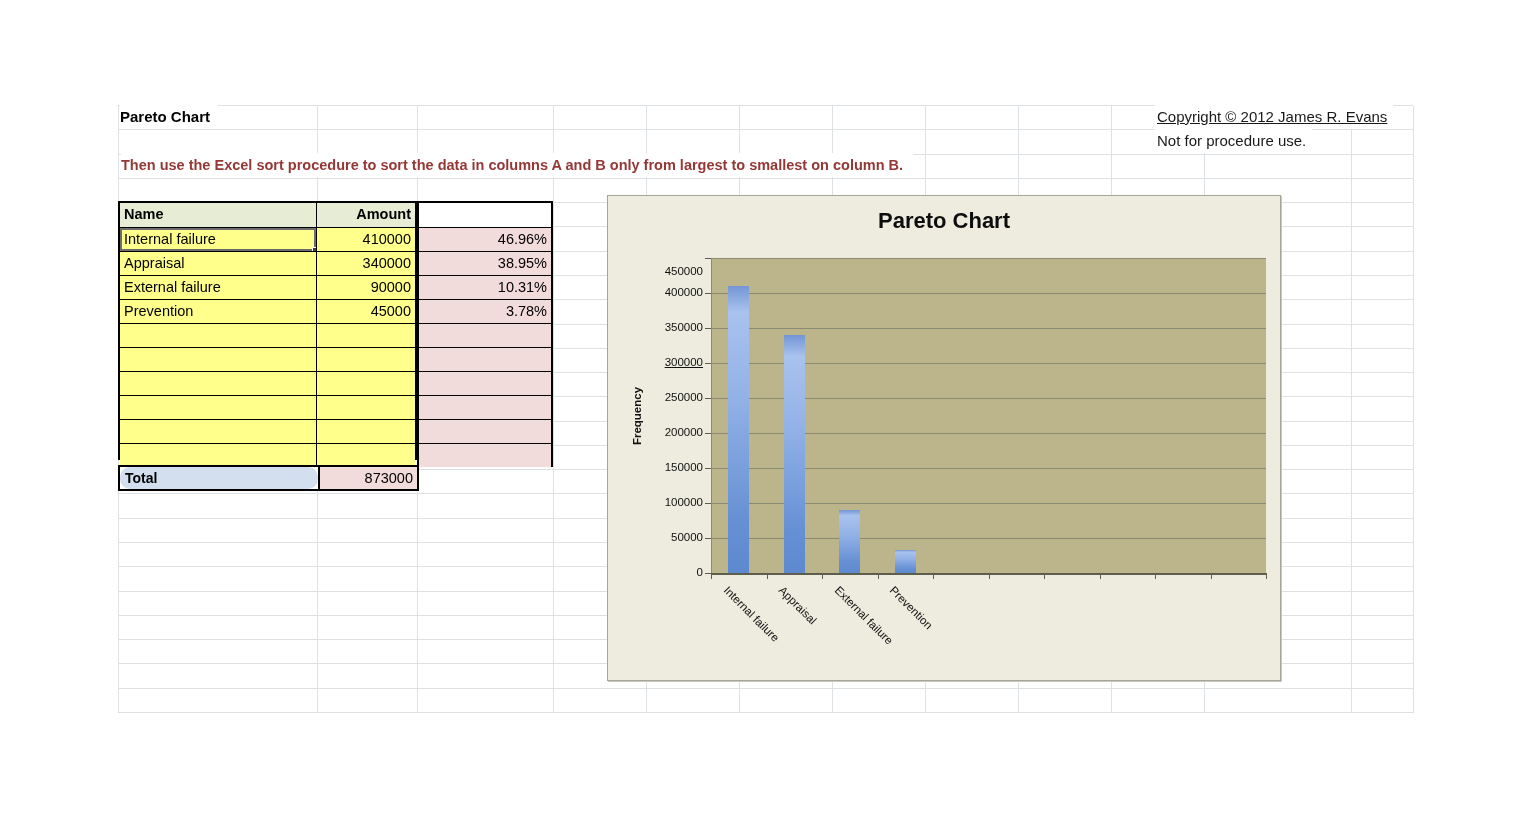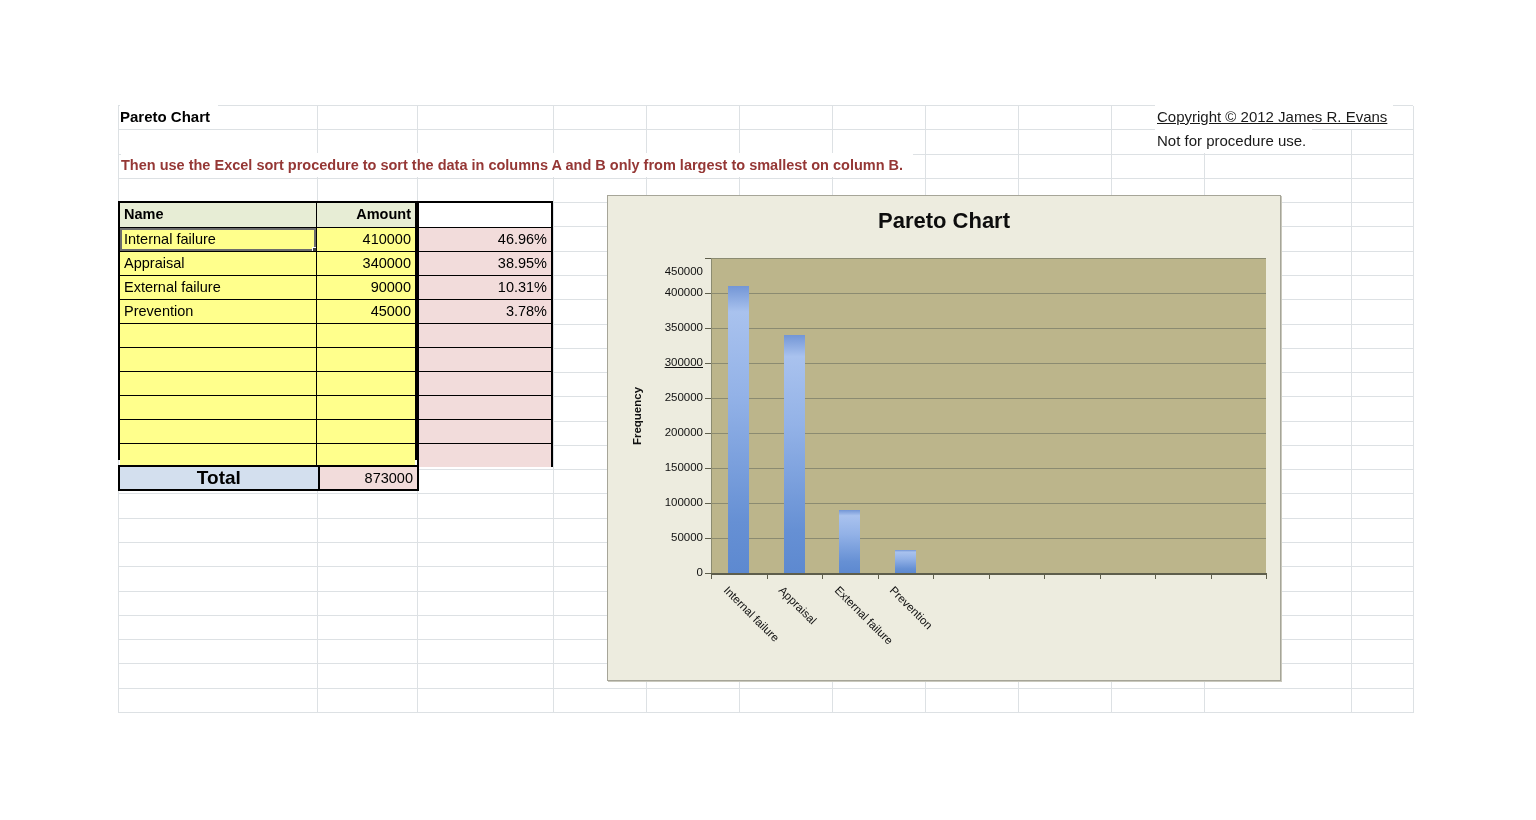--- a/index.html
+++ b/index.html
@@ -35,21 +35,21 @@
   .c-amt  { width:100px; border-left:1px solid #000; text-align:right; }
   .c-pct  { width:100%; text-align:right; }
   .hdr { font-weight:bold; }
   .bg-green { background:var(--hdr-green); }
   .bg-blue  { background:var(--hdr-blue); }
   .bg-yellow{ background:var(--cell-yellow); }
   .bg-pink  { background:var(--cell-pink); }
   .hdr.c-amt { text-align:right; }
   .sel { position:relative; box-shadow:inset 0 0 0 2px #6d6d6d; }
   .sel::after { content:""; position:absolute; right:-3px; bottom:-3px; width:5px; height:5px; background:#3f3f3f; border:1px solid #fff; }
-  #total-label { width:199px; background:var(--hdr-blue); font-weight:bold; text-align:center; font-size:19px; line-height:22px; padding:0 5px; }
+  #total-label { width:199px; background:var(--hdr-blue); font-weight:bold; text-align:left; font-size:14px; line-height:22px; padding:0 5px;border-radius:10px; }
   #total-value { width:100px; background:var(--cell-pink); border-left:2px solid #000; text-align:right; font-size:14.5px; line-height:22px; padding:0 4px; }
 
   
   #chart { position:absolute; left:607px; top:195px; width:674px; height:486px;
     background:var(--chart-bg); border:1px solid #a6a598; box-shadow:1px 1px 0 #c9c8bc; }
   #chart-title { position:absolute; left:0; top:12px; width:100%; text-align:center;
     font-size:22px; font-weight:bold; color:#0d0d0d; letter-spacing:0px; }
   #plot { position:absolute; left:103px; top:62px; width:555px; height:315px; background:var(--plot-bg); }
   .ygrid { position:absolute; left:103px; width:555px; height:1px; background:var(--plot-grid); }
   .ytick { position:absolute; left:97px; width:6px; height:1px; background:#5e5e4c; }

